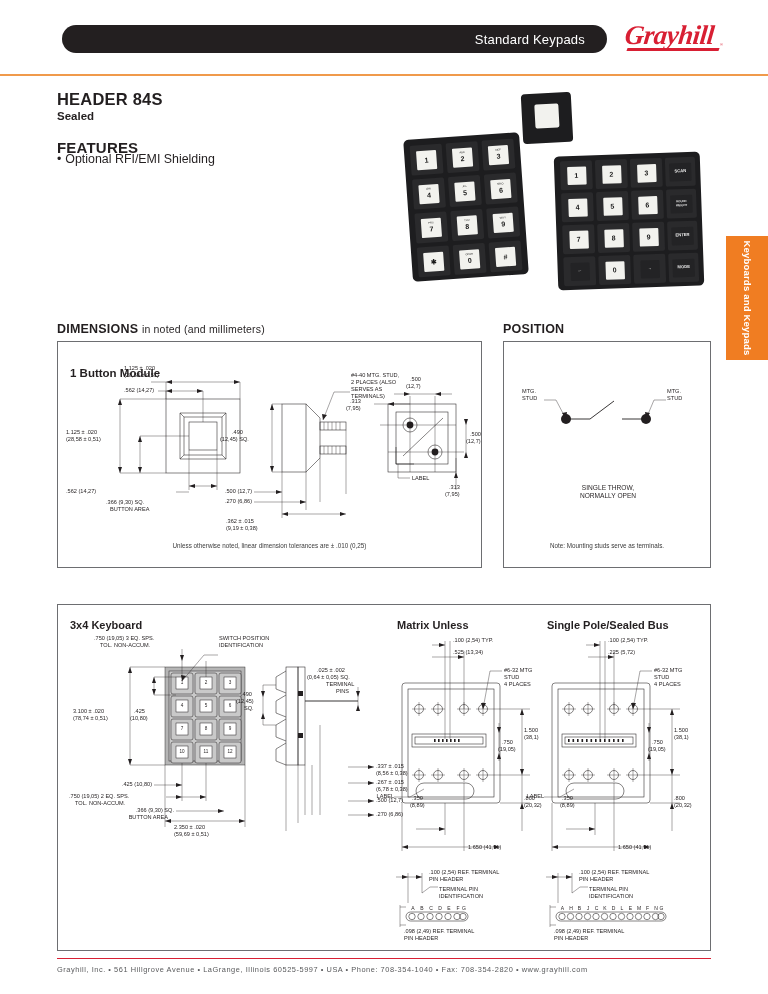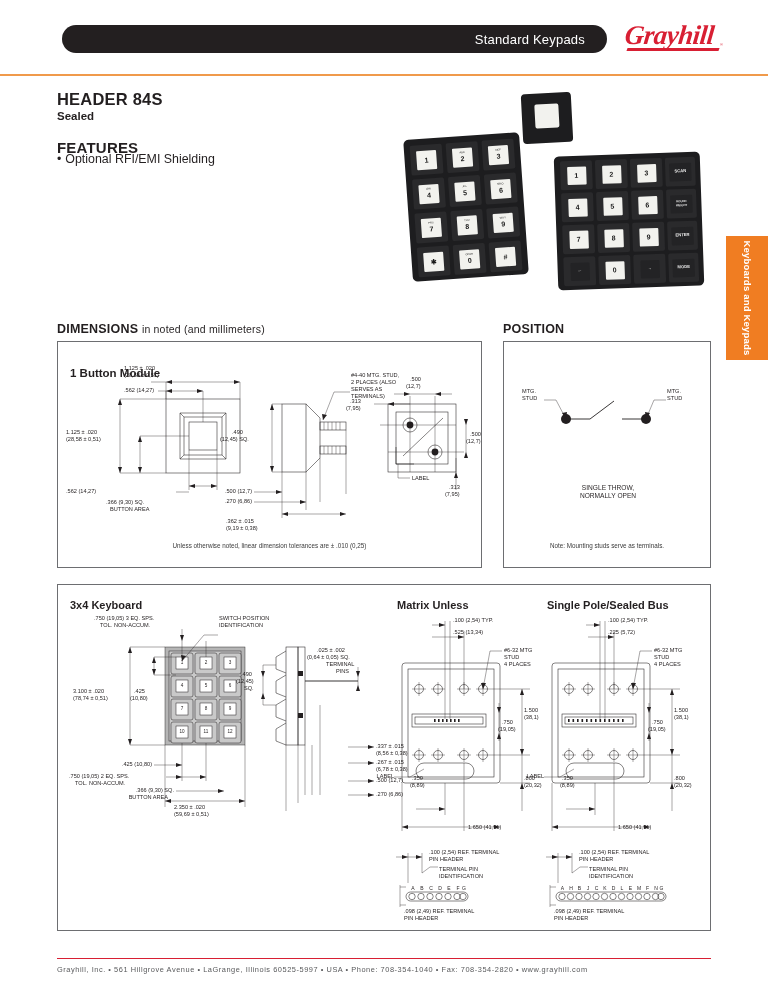--- a/index.html
+++ b/index.html
@@ -469,21 +469,21 @@
   </svg>
   <div class="dwg" style="left:18px; top:46px;">MTG.</div>
   <div class="dwg" style="left:18px; top:53px;">STUD</div>
   <div class="dwg" style="left:163px; top:46px;">MTG.</div>
   <div class="dwg" style="left:163px; top:53px;">STUD</div>
   <div class="dwg c" style="left:0; top:143px; width:208px; font-size:6.6px;">SINGLE THROW,</div>
   <div class="dwg c" style="left:0; top:151px; width:208px; font-size:6.6px;">NORMALLY OPEN</div>
   <div class="panel-note" style="left:0; top:200px;">Note: Mounting studs serve as terminals.</div>
 </div>
 
-<div class="panel" style="left:57px; top:584px; width:654px; height:347px;">
+<div class="panel" style="left:57px; top:604px; width:654px; height:347px;">
   <div class="col-title" style="left:12px; top:14px;">3x4 Keyboard</div>
   <div class="col-title" style="left:339px; top:14px;">Matrix Unless</div>
   <div class="col-title" style="left:489px; top:14px;">Single Pole/Sealed Bus</div>
 
   <svg style="left:0; top:0;" width="654" height="347">
 
     <rect class="gray2" x="107" y="62" width="80" height="98"></rect>
     <rect class="gray" x="111" y="66" width="72" height="90"></rect>
 
     <g>

